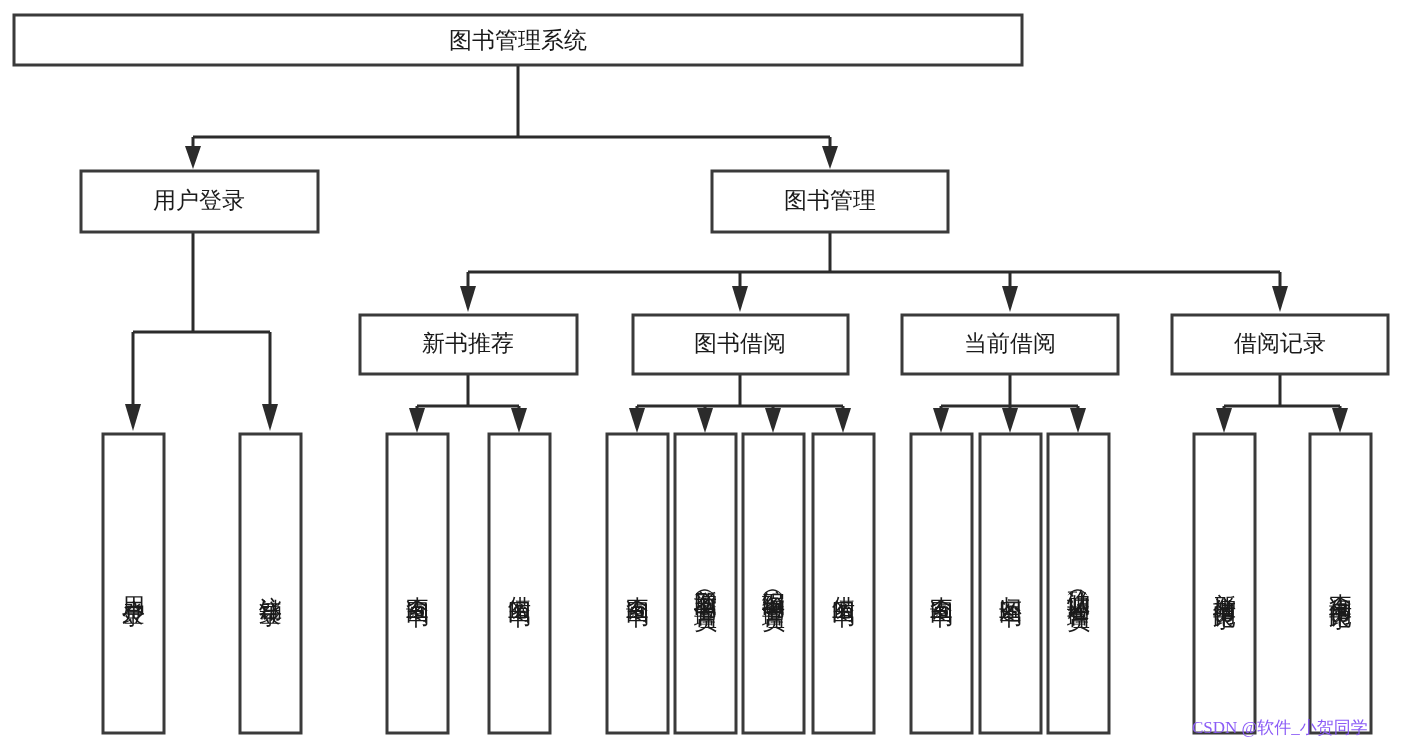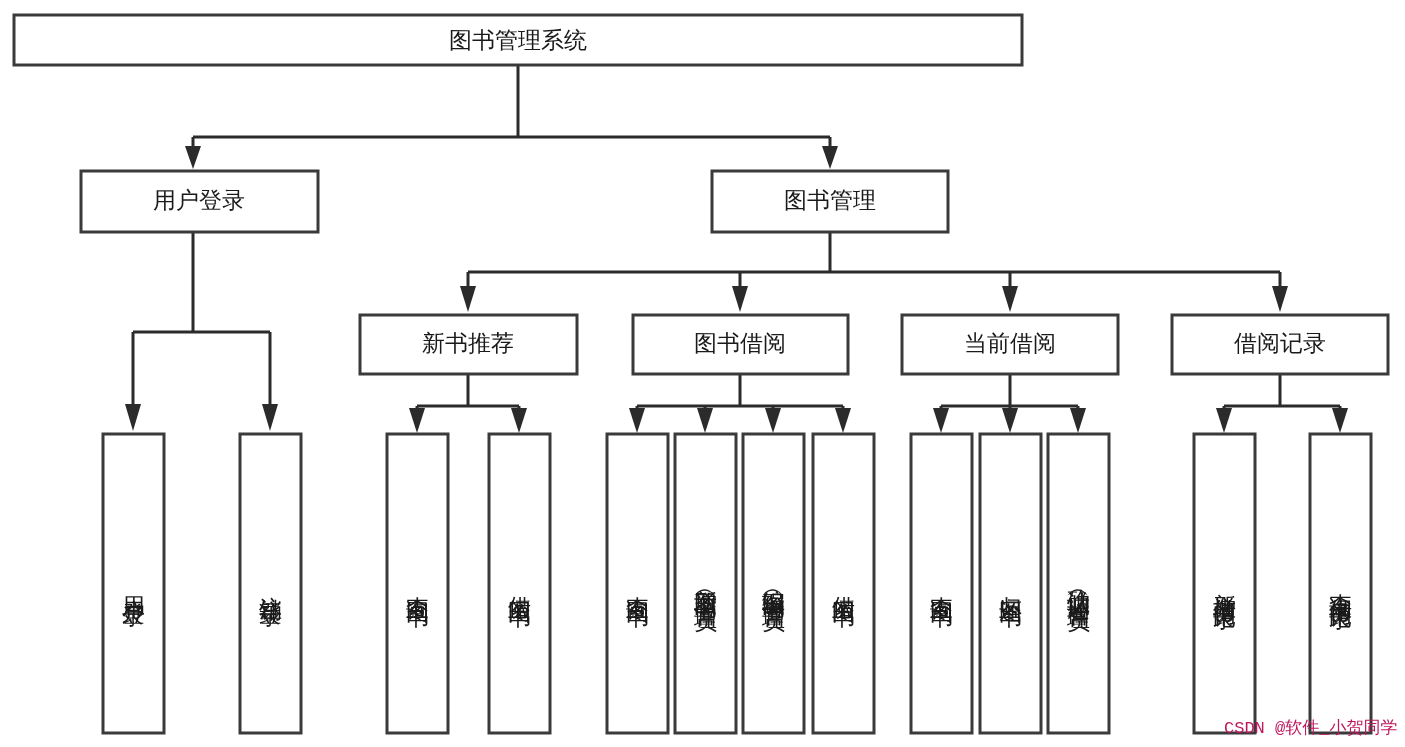--- a/index.html
+++ b/index.html
@@ -54,26 +54,25 @@
     font-size: 23px;
     fill: #1a1a1a;
     writing-mode: vertical-rl;
     text-orientation: upright;
     text-anchor: middle;
     dominant-baseline: central;
     letter-spacing: 3px;
   }
   .watermark-text {
     position: absolute;
-    font-family: Liberation Mono, monospace;
+    font-family: Liberation Serif, serif;
     font-size: 17px;
-    color: #be185d;
+    color: #8b5cf6;
     white-space: nowrap;
     user-select: none;
-    margin-left: 32px;
   }
 </style>
 </head>
 <body>
 
 <div id="diagram-root">
 
   <svg id="tree-svg" viewBox="0 0 1405 747" xmlns="http://www.w3.org/2000/svg">
 
     <defs>

